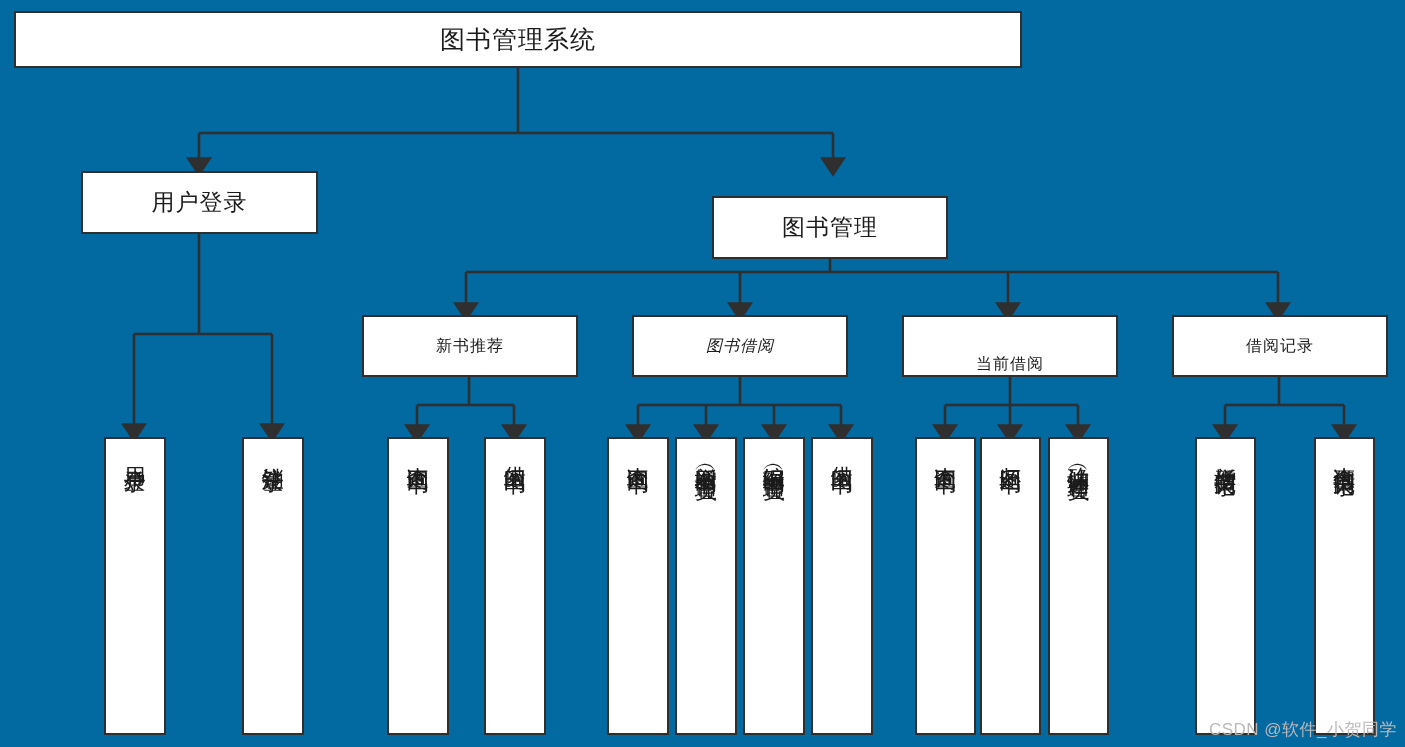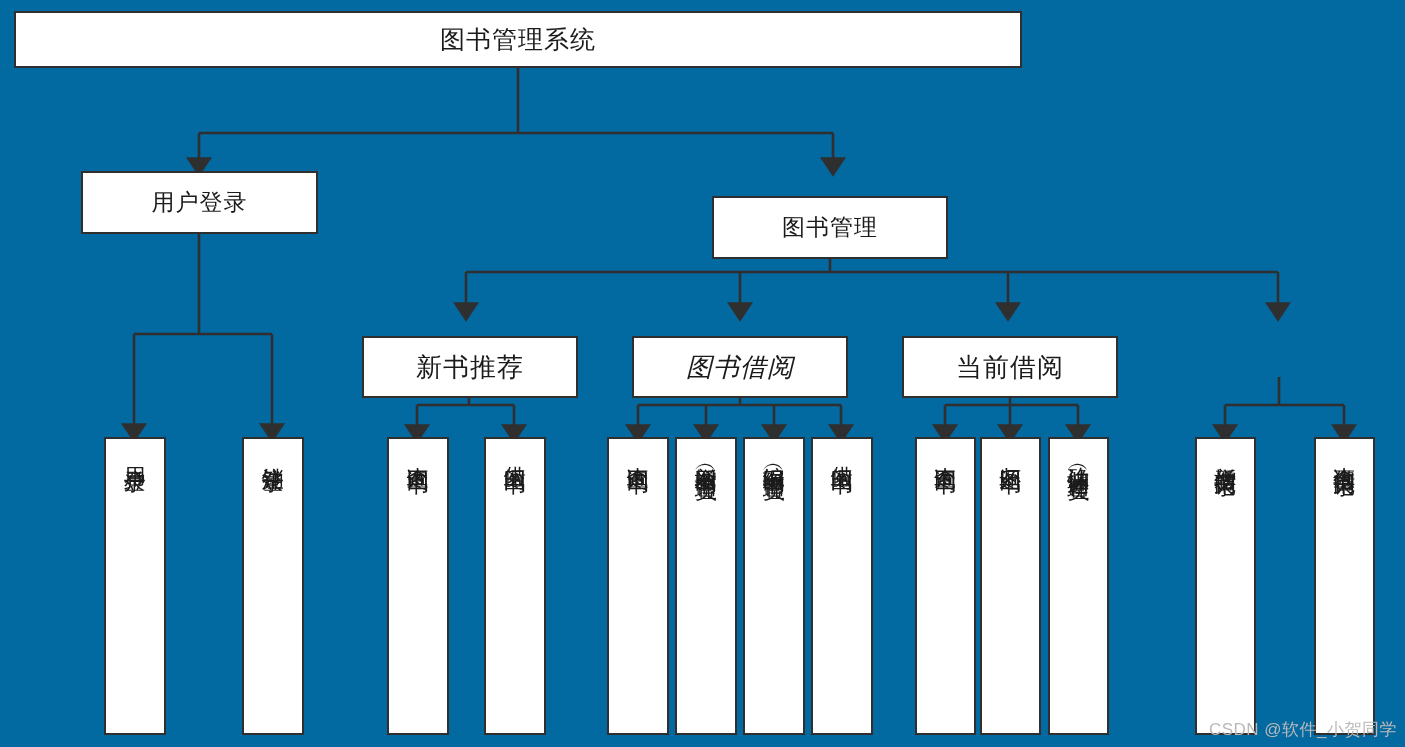--- a/index.html
+++ b/index.html
@@ -37,23 +37,22 @@
   }
   .node.root{
     font-size:25px;
     letter-spacing:1px;
   }
   .node.lvl2{
     font-size:23px;
     letter-spacing:1px;
   }
   .node.lvl3{
-    font-size:26px;
+    font-size:16px;
     letter-spacing:1px;
-    margin-top:21px;
   }
   .node.leaf{
     font-size:22px;
     padding:10px 2px;
     align-items:flex-start;
     justify-content:center;
   }
   .vtext{
     writing-mode:vertical-rl;
     text-orientation:upright;
@@ -141,24 +140,27 @@
   </div>
 
   <div class="node lvl3" style="left:362px; top:315px; width:216px; height:62px;">
     <span>新书推荐</span>
   </div>
 
   <div class="node lvl3" style="left:632px; top:315px; width:216px; height:62px;font-style:italic;">
     <span>图书借阅</span>
   </div>
 
-  <div class="node lvl3" style="left:902px; top:315px; width:216px; height:62px;">
+  <div class="node lvl3" style="left:902px; top:315px; width:216px; height:62px;align-items:flex-end;">
     <span>当前借阅</span>
   </div>
 
+  <div class="node lvl3" style="left:1172px; top:315px; width:216px; height:62px;">
+    <span>借阅记录</span>
+  </div>
 
   <div class="node leaf" style="left:104px; top:437px; width:62px; height:298px;">
     <span class="vtext">用户登录</span>
   </div>
 
   <div class="node leaf" style="left:242px; top:437px; width:62px; height:298px;">
     <span class="vtext">注销登录</span>
   </div>
 
   <div class="node leaf" style="left:387px; top:437px; width:62px; height:298px;">

